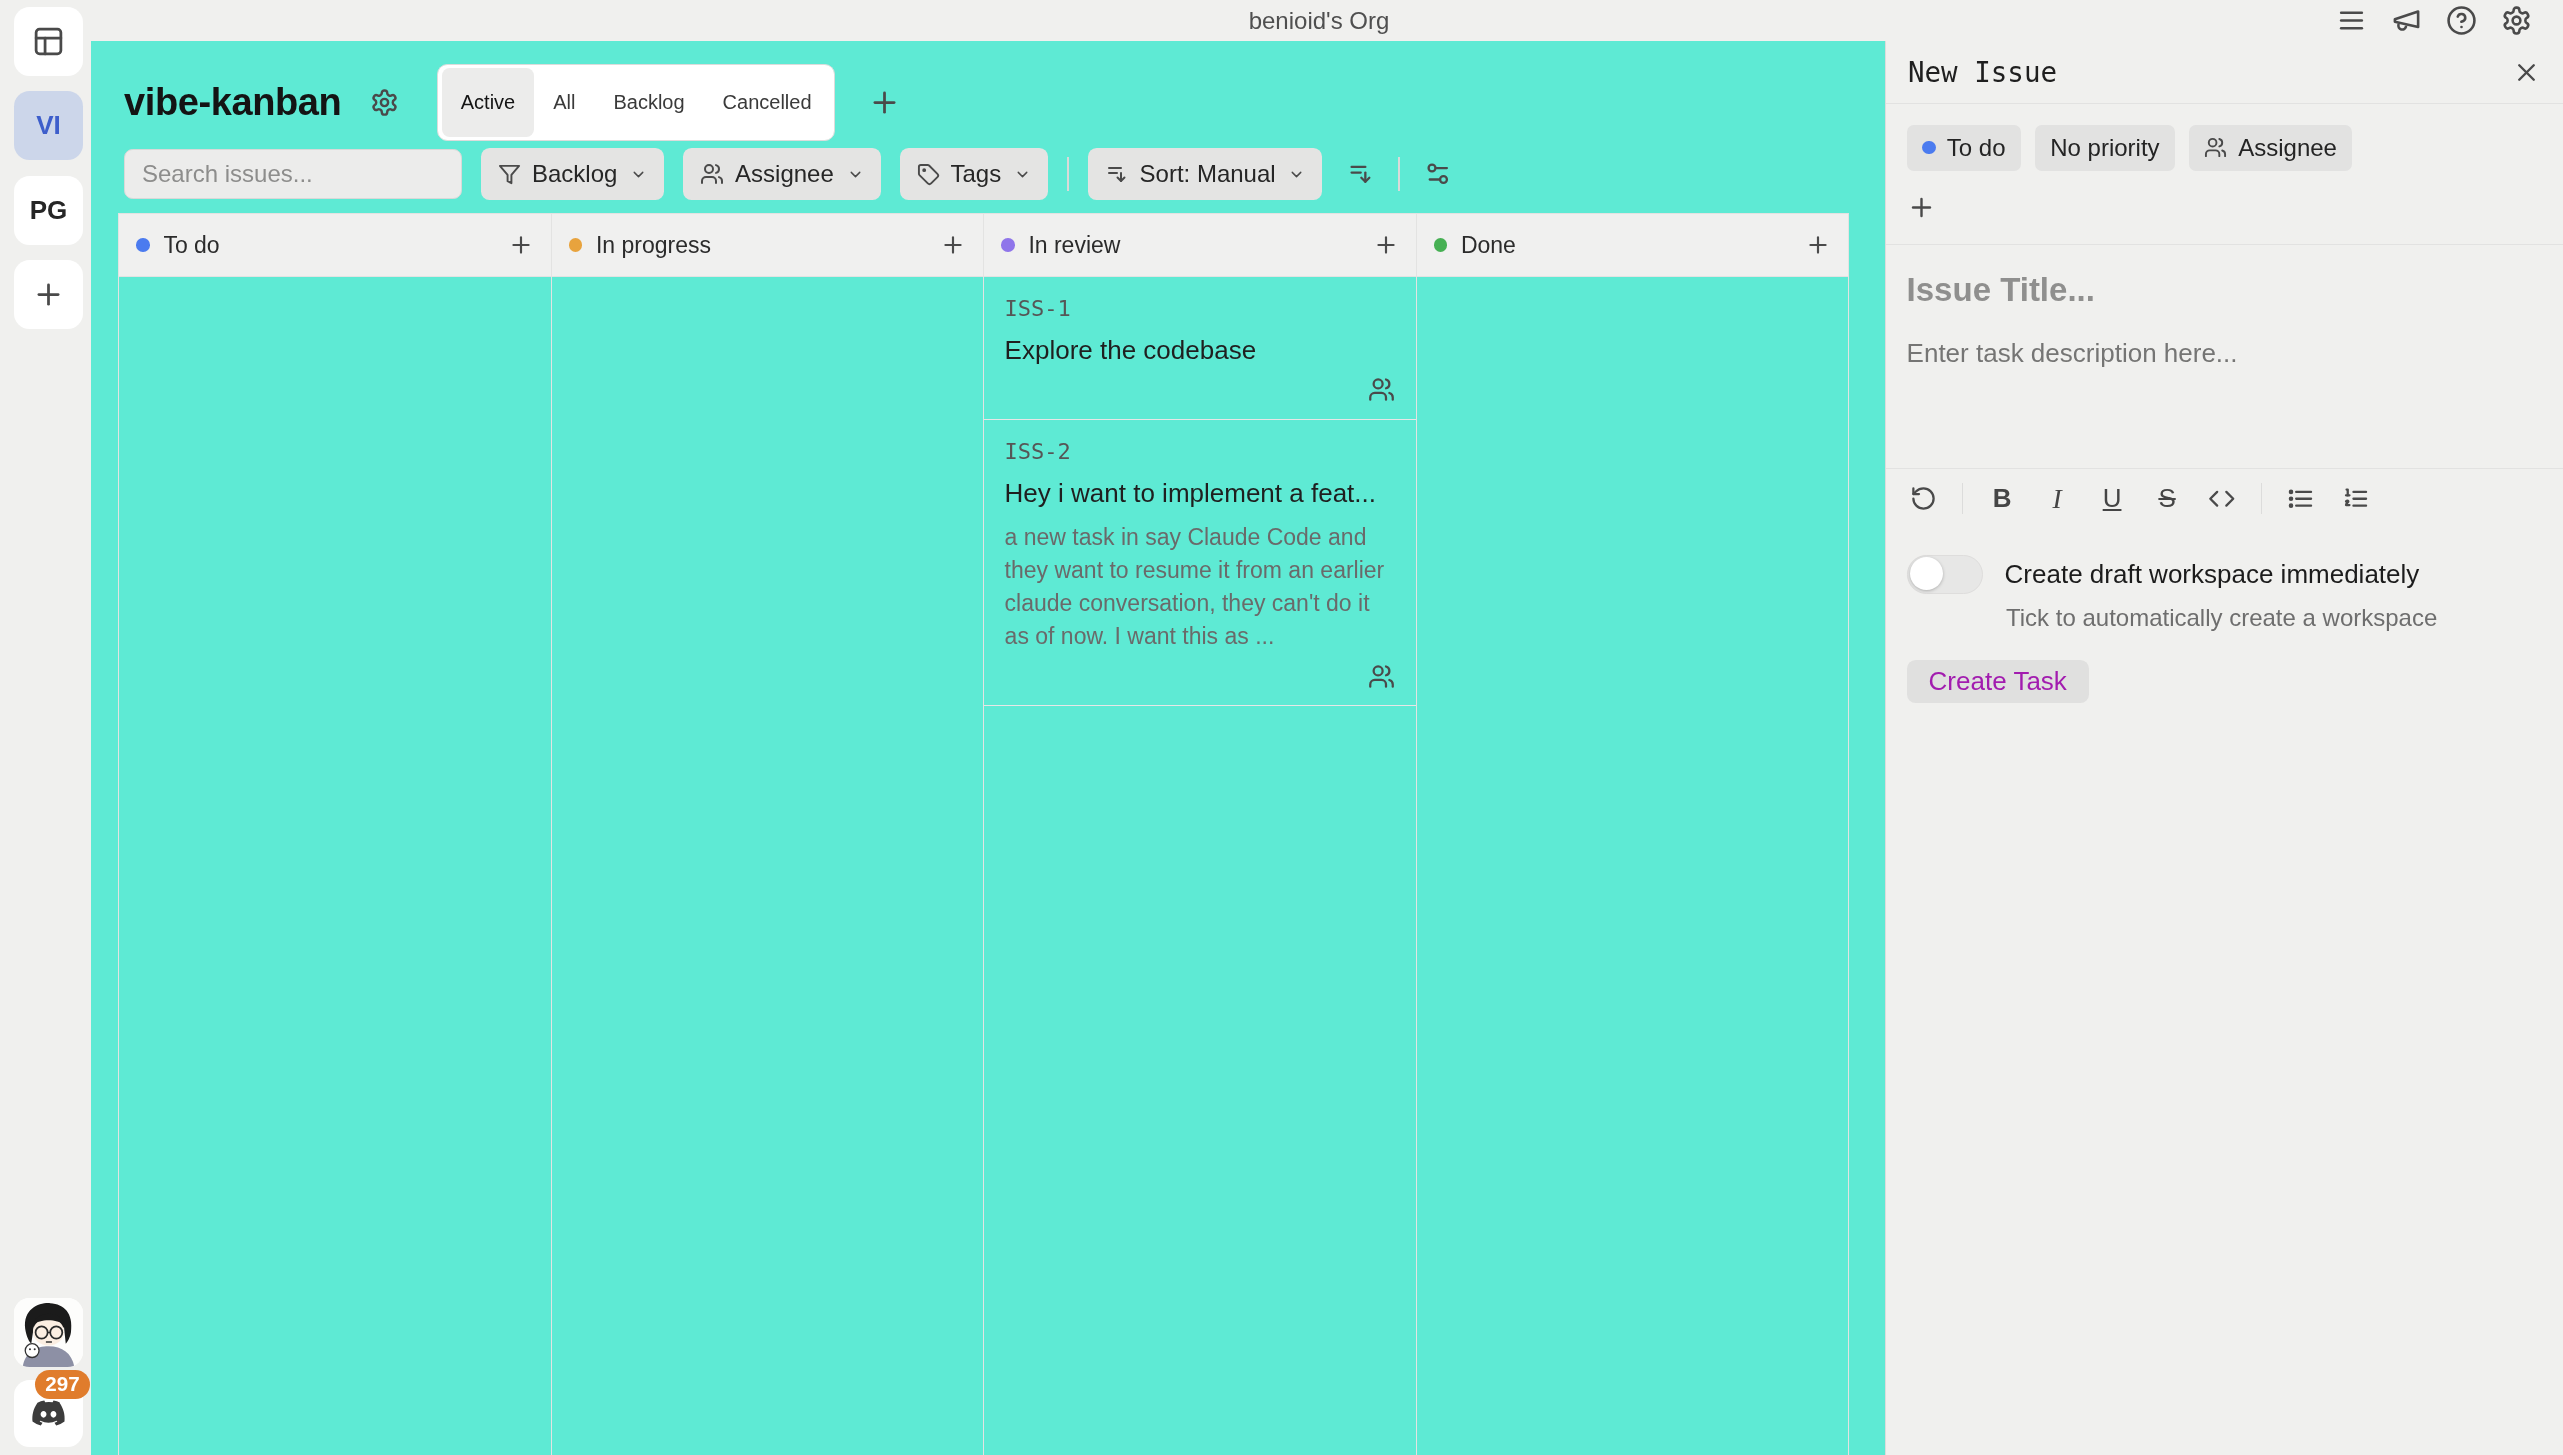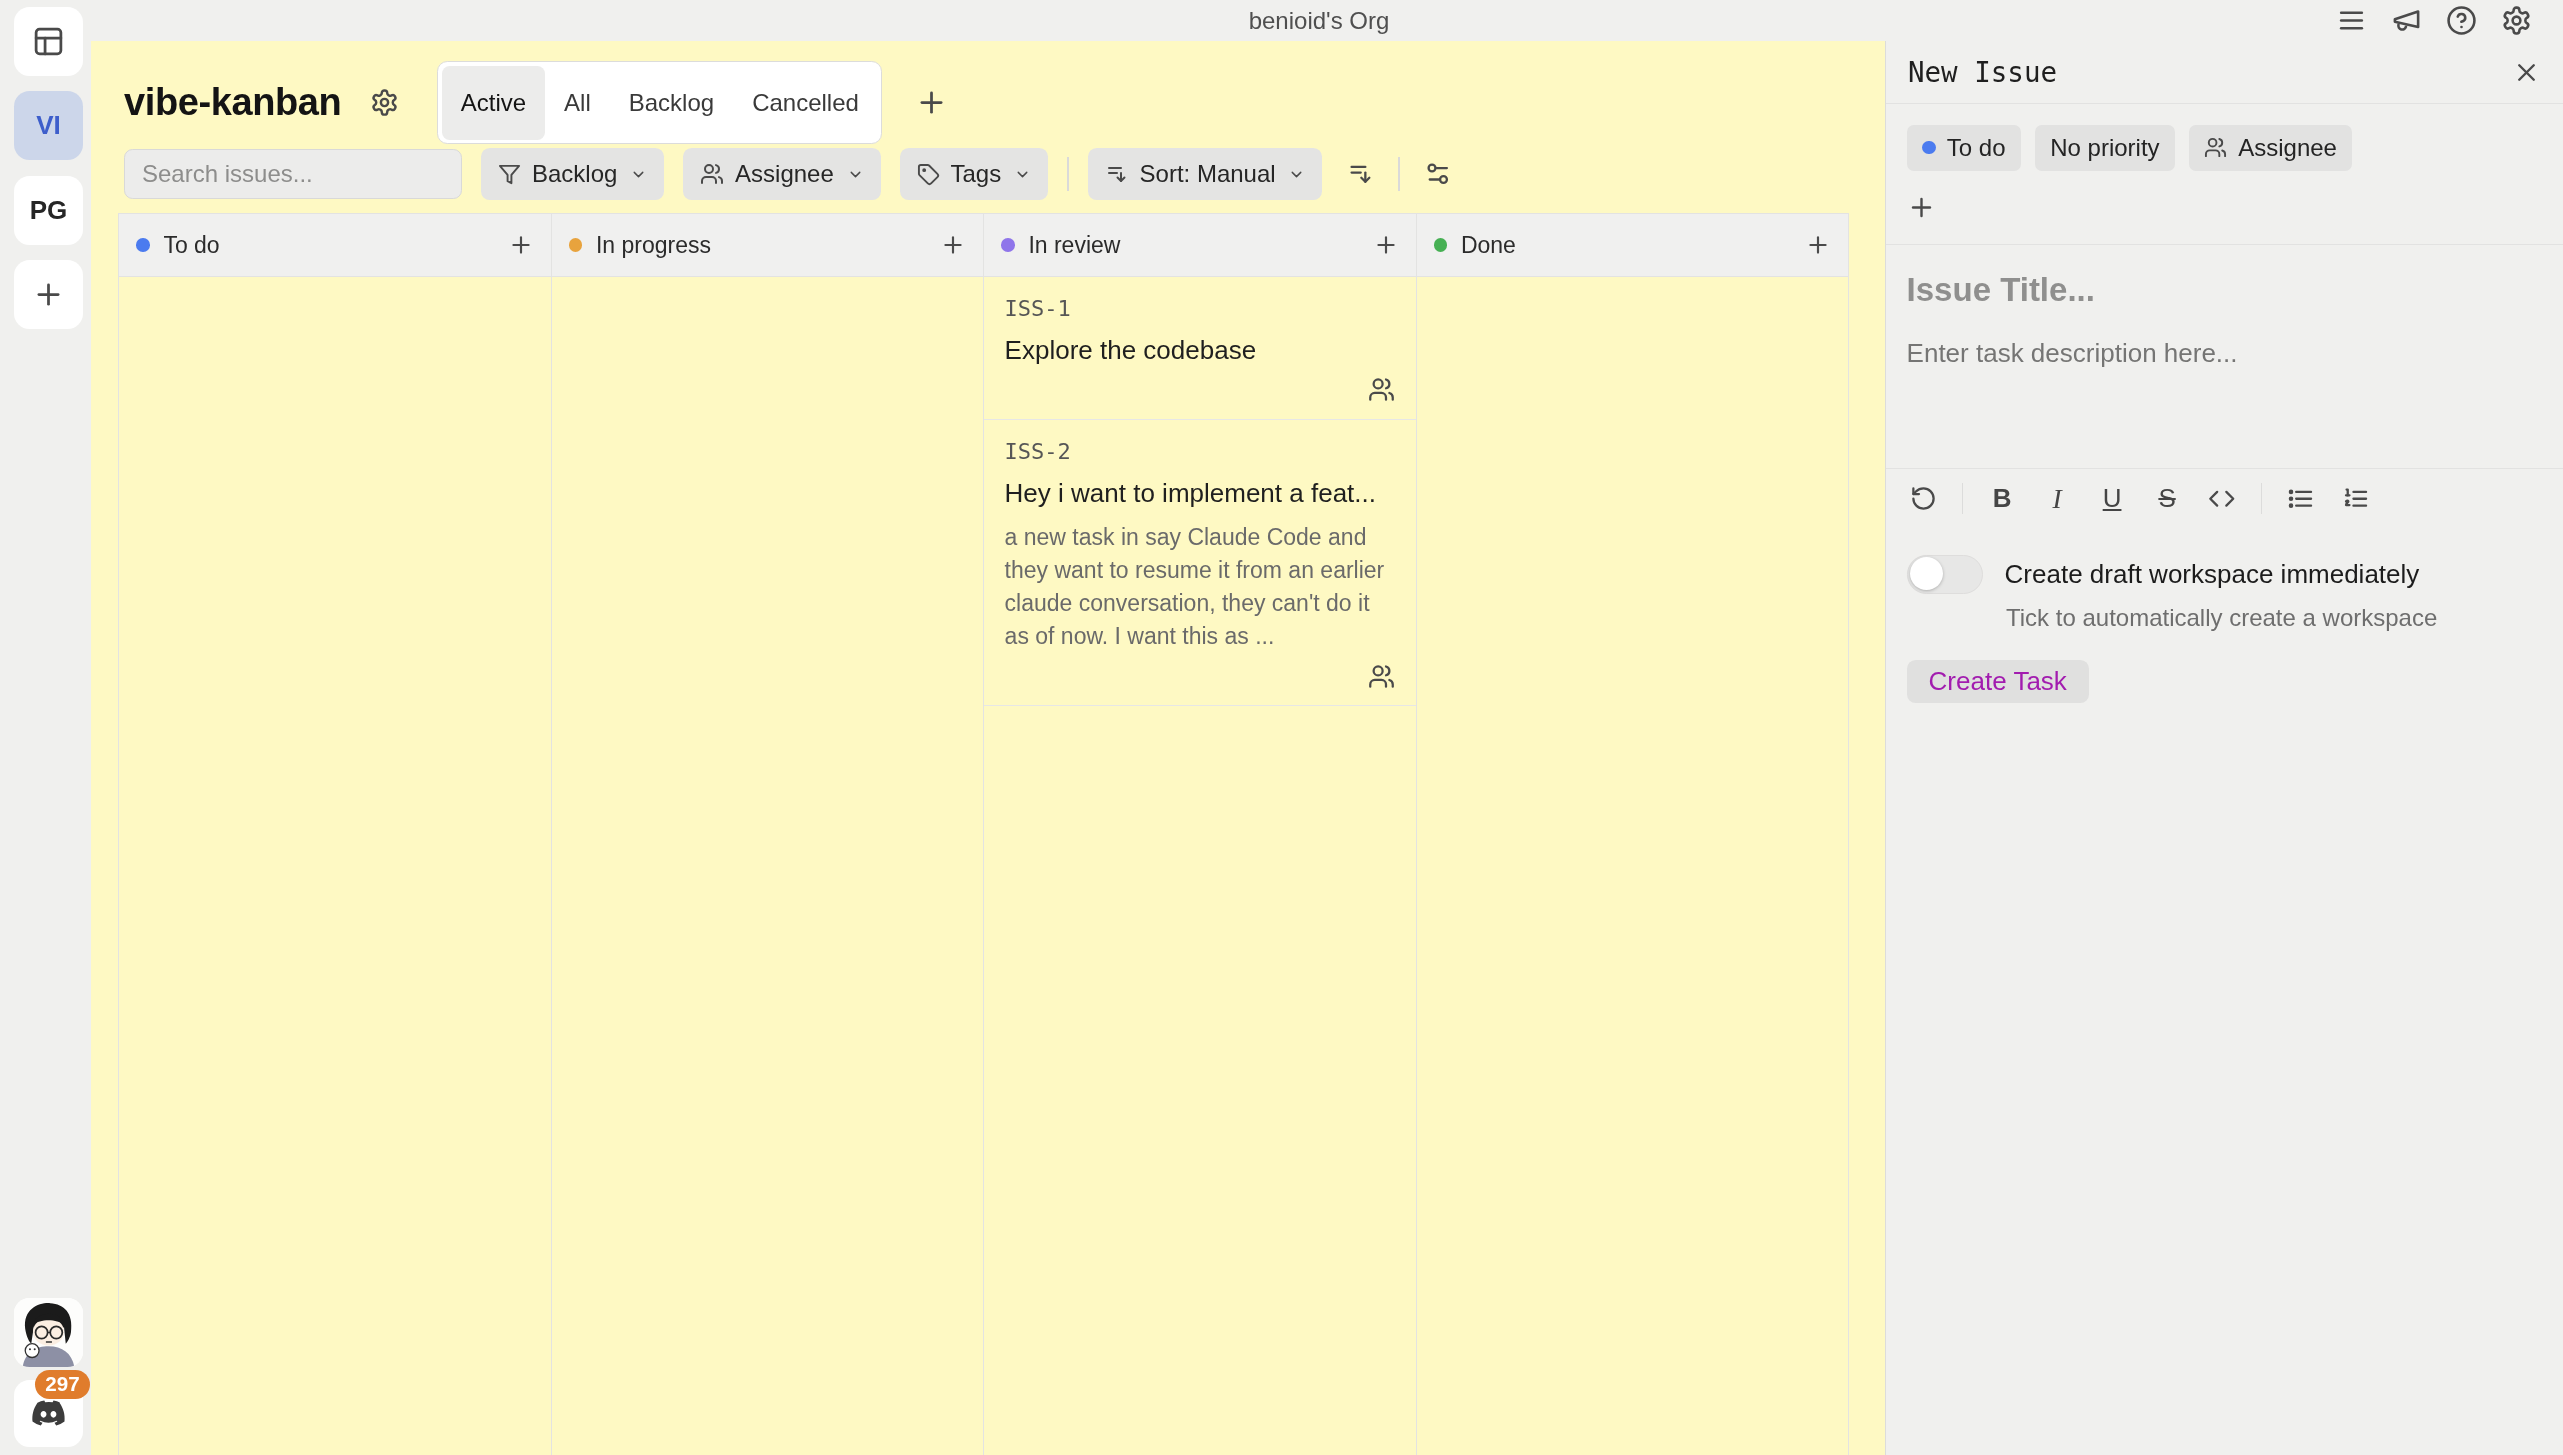--- a/index.html
+++ b/index.html
@@ -27,26 +27,26 @@
                  font-size:20.6px;font-weight:700;border-radius:858px;padding:4.3px 10.3px;line-height:1;}
 
   
   .topbar{position:absolute;left:91px;right:16px;top:0;height:41px;}
   .topbar-title{position:absolute;left:0;right:0;top:0;height:41px;display:flex;align-items:center;justify-content:center;
                 font-size:24px;color:#4f4f4f;}
   .topbar-icons{position:absolute;right:15.5px;top:0;height:41px;display:flex;align-items:center;gap:24px;}
   .topbar-icons .tbtn{cursor:pointer;}
 
   
-  .content{position:absolute;left:91px;top:41px;width:1794px;bottom:0;background:#fef9c3;}
+  .content{position:absolute;left:91px;top:41px;width:1794px;bottom:0;background:#5eead4;}
   .page-head{display:flex;align-items:center;margin:33px 0 0 33px;height:57px;}
   .page-title{font-size:38px;font-weight:700;color:#141414;letter-spacing:-0.4px;}
   .head-gear{margin-left:29px;cursor:pointer;}
   .tabs{margin-left:38px;display:flex;border:1.7px solid #dcdcdb;border-radius:10.3px;background:#fff;padding:3.4px;}
-  .tab{padding:23px 19px;font-size:24px;color:#3a3a3a;border-radius:7.7px;cursor:pointer;white-space:nowrap;}
+  .tab{padding:23px 19px;font-size:20px;color:#3a3a3a;border-radius:7.7px;cursor:pointer;white-space:nowrap;}
   .tab.active{background:#ececeb;color:#141414;}
   .head-plus{margin-left:33px;cursor:pointer;}
 
   .filter-row{display:flex;align-items:center;margin:17px 0 0 33px;gap:19px;height:52px;}
   .search{width:302px;height:48px;background:#ececeb;border:1.7px solid #d9d9d8;border-radius:8.6px;
           padding:0 17px;font-size:24px;color:#444;font-family:"Liberation Sans",sans-serif;outline:none;}
   .search::placeholder{color:#8d8d8c;}
   .fbtn{height:52px;background:#e4e4e3;border-radius:8.6px;display:flex;align-items:center;gap:11px;
         padding:0 17px;font-size:24px;color:#262626;cursor:pointer;box-sizing:border-box;white-space:nowrap;}
   .chev{margin-left:1.7px;}

